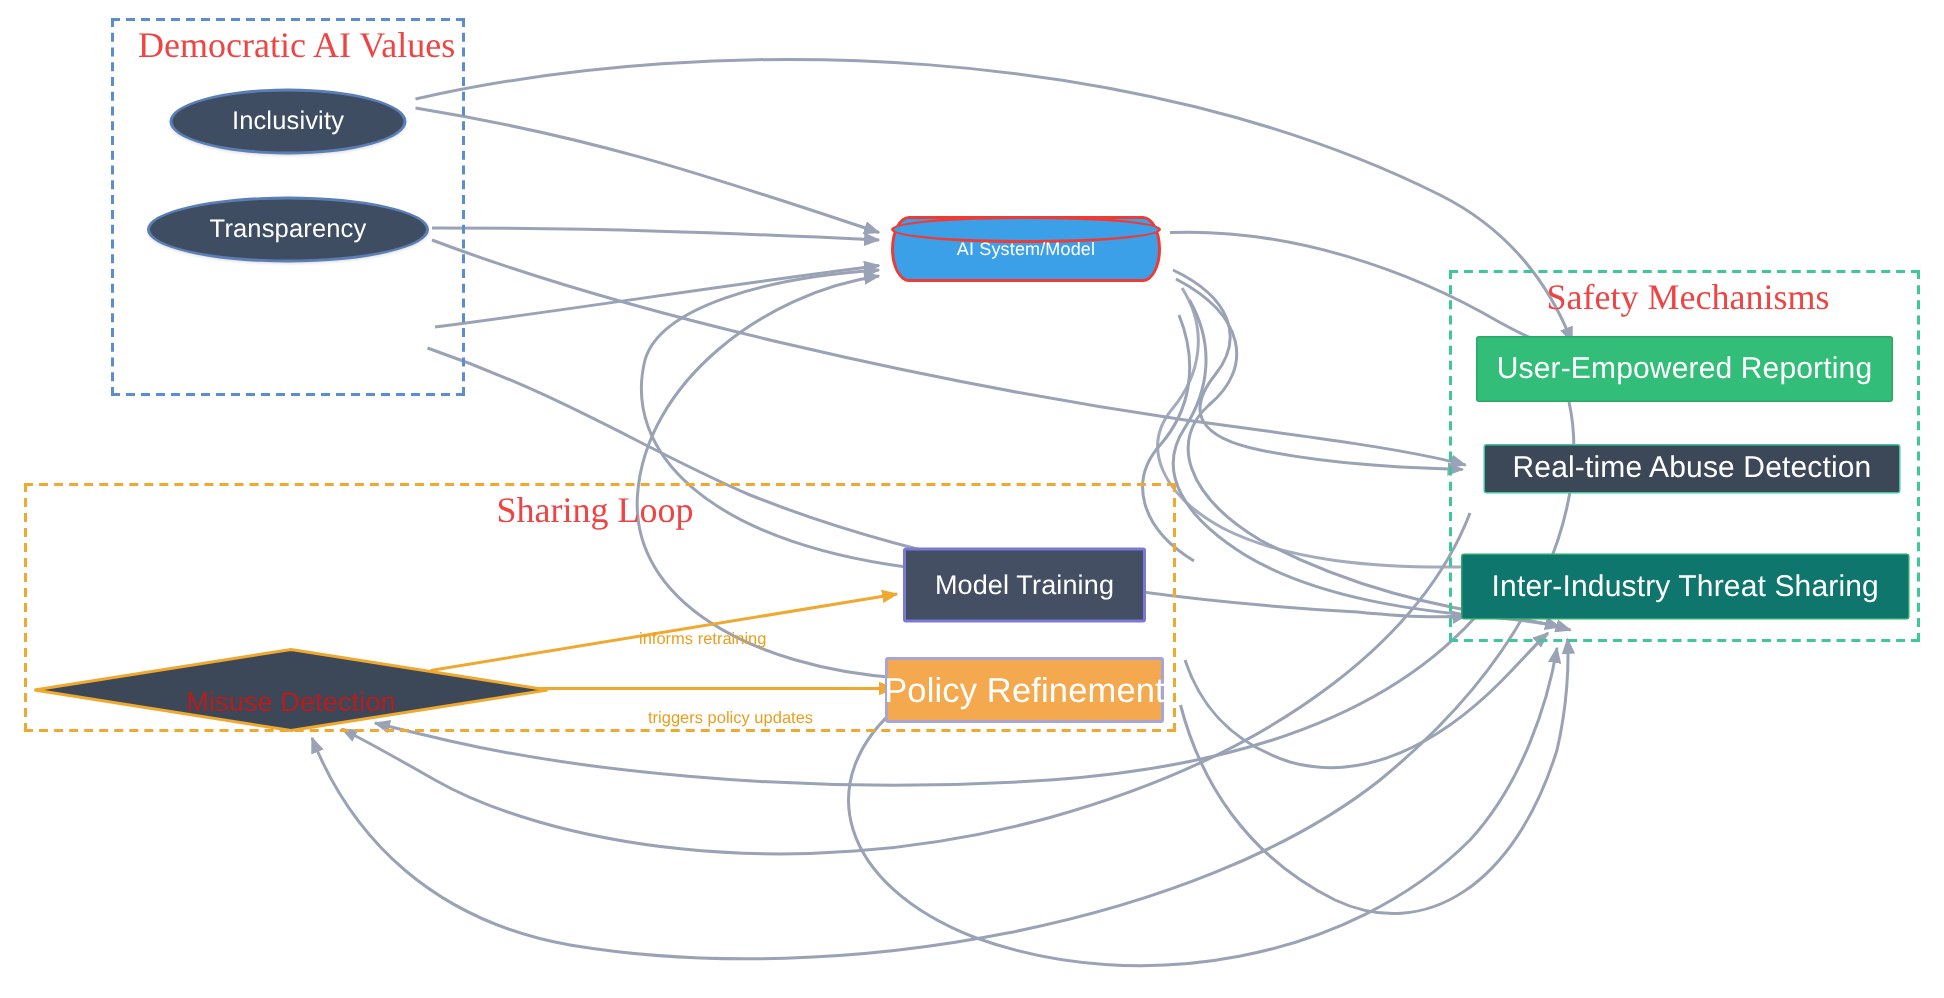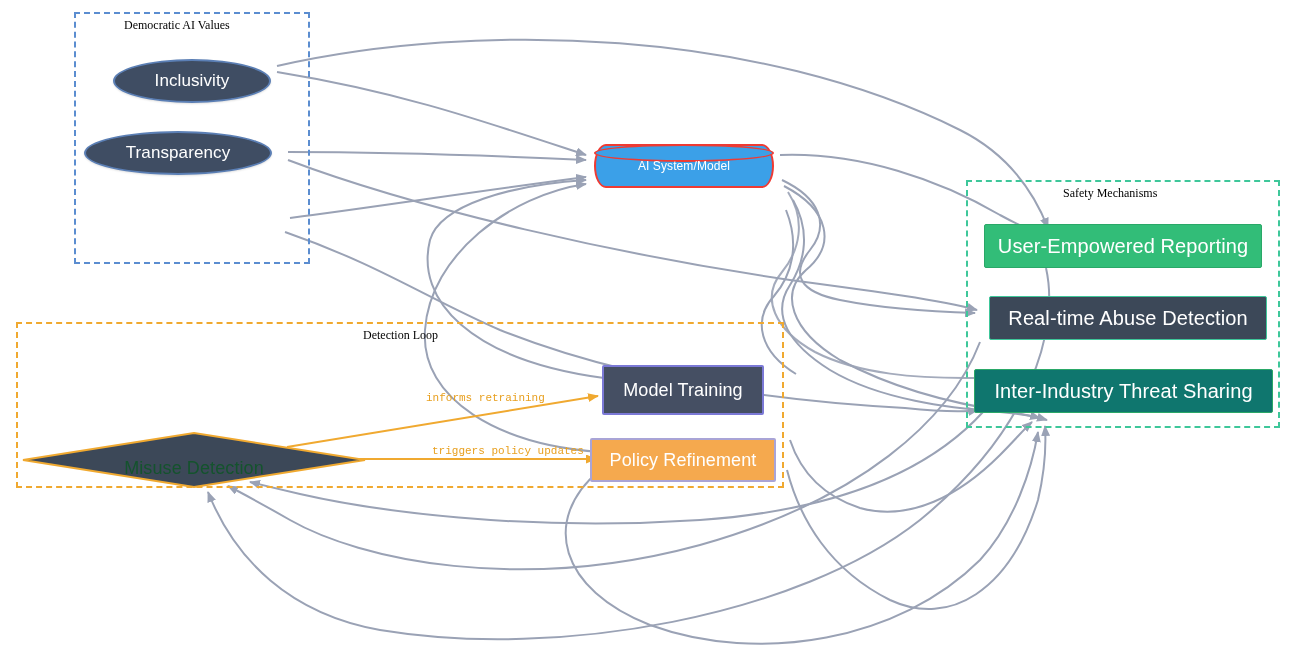--- a/index.html
+++ b/index.html
@@ -43,24 +43,23 @@
   
   .cluster {
     position: absolute;
     box-sizing: border-box;
     background: transparent;
     z-index: 1;
   }
   .cluster-title {
     position: absolute;
     font-family: "Liberation Serif", serif;
-    font-size: 12px;
-    color: #000000;
+    font-size: 24px;
+    color: #ef4444;
     white-space: nowrap;
-    margin-left: 32px;
   }
   #cluster-values   { border: 2px dashed #5b8dd0; }
   #cluster-safety   { border: 2px dashed #3ec79a; }
   #cluster-feedback { border: 2px dashed #f0a930; }
 
   
   .ellipse-node {
     border-radius: 50%;
     background: #3f4d63;
     border: 2px solid #5b7fb5;
@@ -114,48 +113,49 @@
     border: 2px solid #7b79d6;
     border-radius: 2px;
   }
   #node-model-training .node-label { color: #ffffff; font-size: 18px; }
 
   #node-policy-refinement {
     background: #f5a94e;
     border: 2px solid #a9a4d6;
     border-radius: 2px;
   }
-  #node-policy-refinement .node-label { color: #ffffff; font-size: 18px; }
+  #node-policy-refinement .node-label { color: #ffffff; font-size: 23px; }
 
   
   #node-misuse-detection {
     background: transparent;
     border: none;
   }
   #node-misuse-detection .diamond-shape {
     position: absolute;
     left: 0; top: 0;
     width: 100%; height: 100%;
   }
   #node-misuse-detection .node-label {
-    color: #14532d;
+    color: #b91c1c;
     font-size: 18px;
     position: relative;
     z-index: 3;
     margin-top: 16px;
   }
 
   
   .edge-label {
     position: absolute;
     color: #e8a020;
     font-size: 11px;
     white-space: nowrap;
     z-index: 6;
-    font-family: Liberation Mono, monospace;
+    font-family: Liberation Sans, sans-serif;
+    margin-top: 28px;
   }
 </style>
 </head>
 <body>
 
 <div id="diagram-root">
 
   <svg id="edges" viewBox="0 0 1296 665">
     <defs>
       <marker id="arrow-gray" markerWidth="11" markerHeight="9" refX="10" refY="4.5" orient="auto" markerUnits="userSpaceOnUse">
@@ -213,40 +213,40 @@
     </g>
   </svg>
 
   <div class="cluster" id="cluster-values" style="left:74px; top:12px; width:236px; height:252px;"></div>
   <div class="cluster-title" style="left:92px; top:18px;">Democratic AI Values</div>
 
   <div class="cluster" id="cluster-safety" style="left:966px; top:180px; width:314px; height:248px;"></div>
   <div class="cluster-title" style="left:1031px; top:186px;">Safety Mechanisms</div>
 
   <div class="cluster" id="cluster-feedback" style="left:16px; top:322px; width:768px; height:166px;"></div>
-  <div class="cluster-title" style="left:331px; top:328px;">Detection Loop</div>
+  <div class="cluster-title" style="left:331px; top:328px;">Sharing Loop</div>
 
   <div class="node ellipse-node" id="node-inclusivity" style="left:113px; top:59px; width:158px; height:44px;text-align:center;">
     <span class="node-label">Inclusivity</span>
   </div>
 
-  <div class="node ellipse-node" id="node-transparency" style="left:84px; top:131px; width:188px; height:44px;">
+  <div class="node ellipse-node" id="node-transparency" style="left:98px; top:131px; width:188px; height:44px;">
     <span class="node-label">Transparency</span>
   </div>
 
 
   <div class="node" id="node-ai-system" style="left:594px; top:144px; width:180px; height:44px;">
     <span class="node-label">AI System/Model</span>
   </div>
 
   <div class="node safety-node" id="node-user-reporting" style="left:984px; top:224px; width:278px; height:44px;">
     <span class="node-label">User-Empowered Reporting</span>
   </div>
 
-  <div class="node safety-node" id="node-abuse-detection" style="left:989px; top:296px; width:278px; height:44px;">
+  <div class="node safety-node" id="node-abuse-detection" style="left:989px; top:296px; width:278px; height:33px;">
     <span class="node-label">Real-time Abuse Detection</span>
   </div>
 
   <div class="node safety-node" id="node-threat-sharing" style="left:974px; top:369px; width:299px; height:44px;">
     <span class="node-label">Inter-Industry Threat Sharing</span>
   </div>
 
   <div class="node" id="node-model-training" style="left:602px; top:365px; width:162px; height:50px;">
     <span class="node-label">Model Training</span>
   </div>

